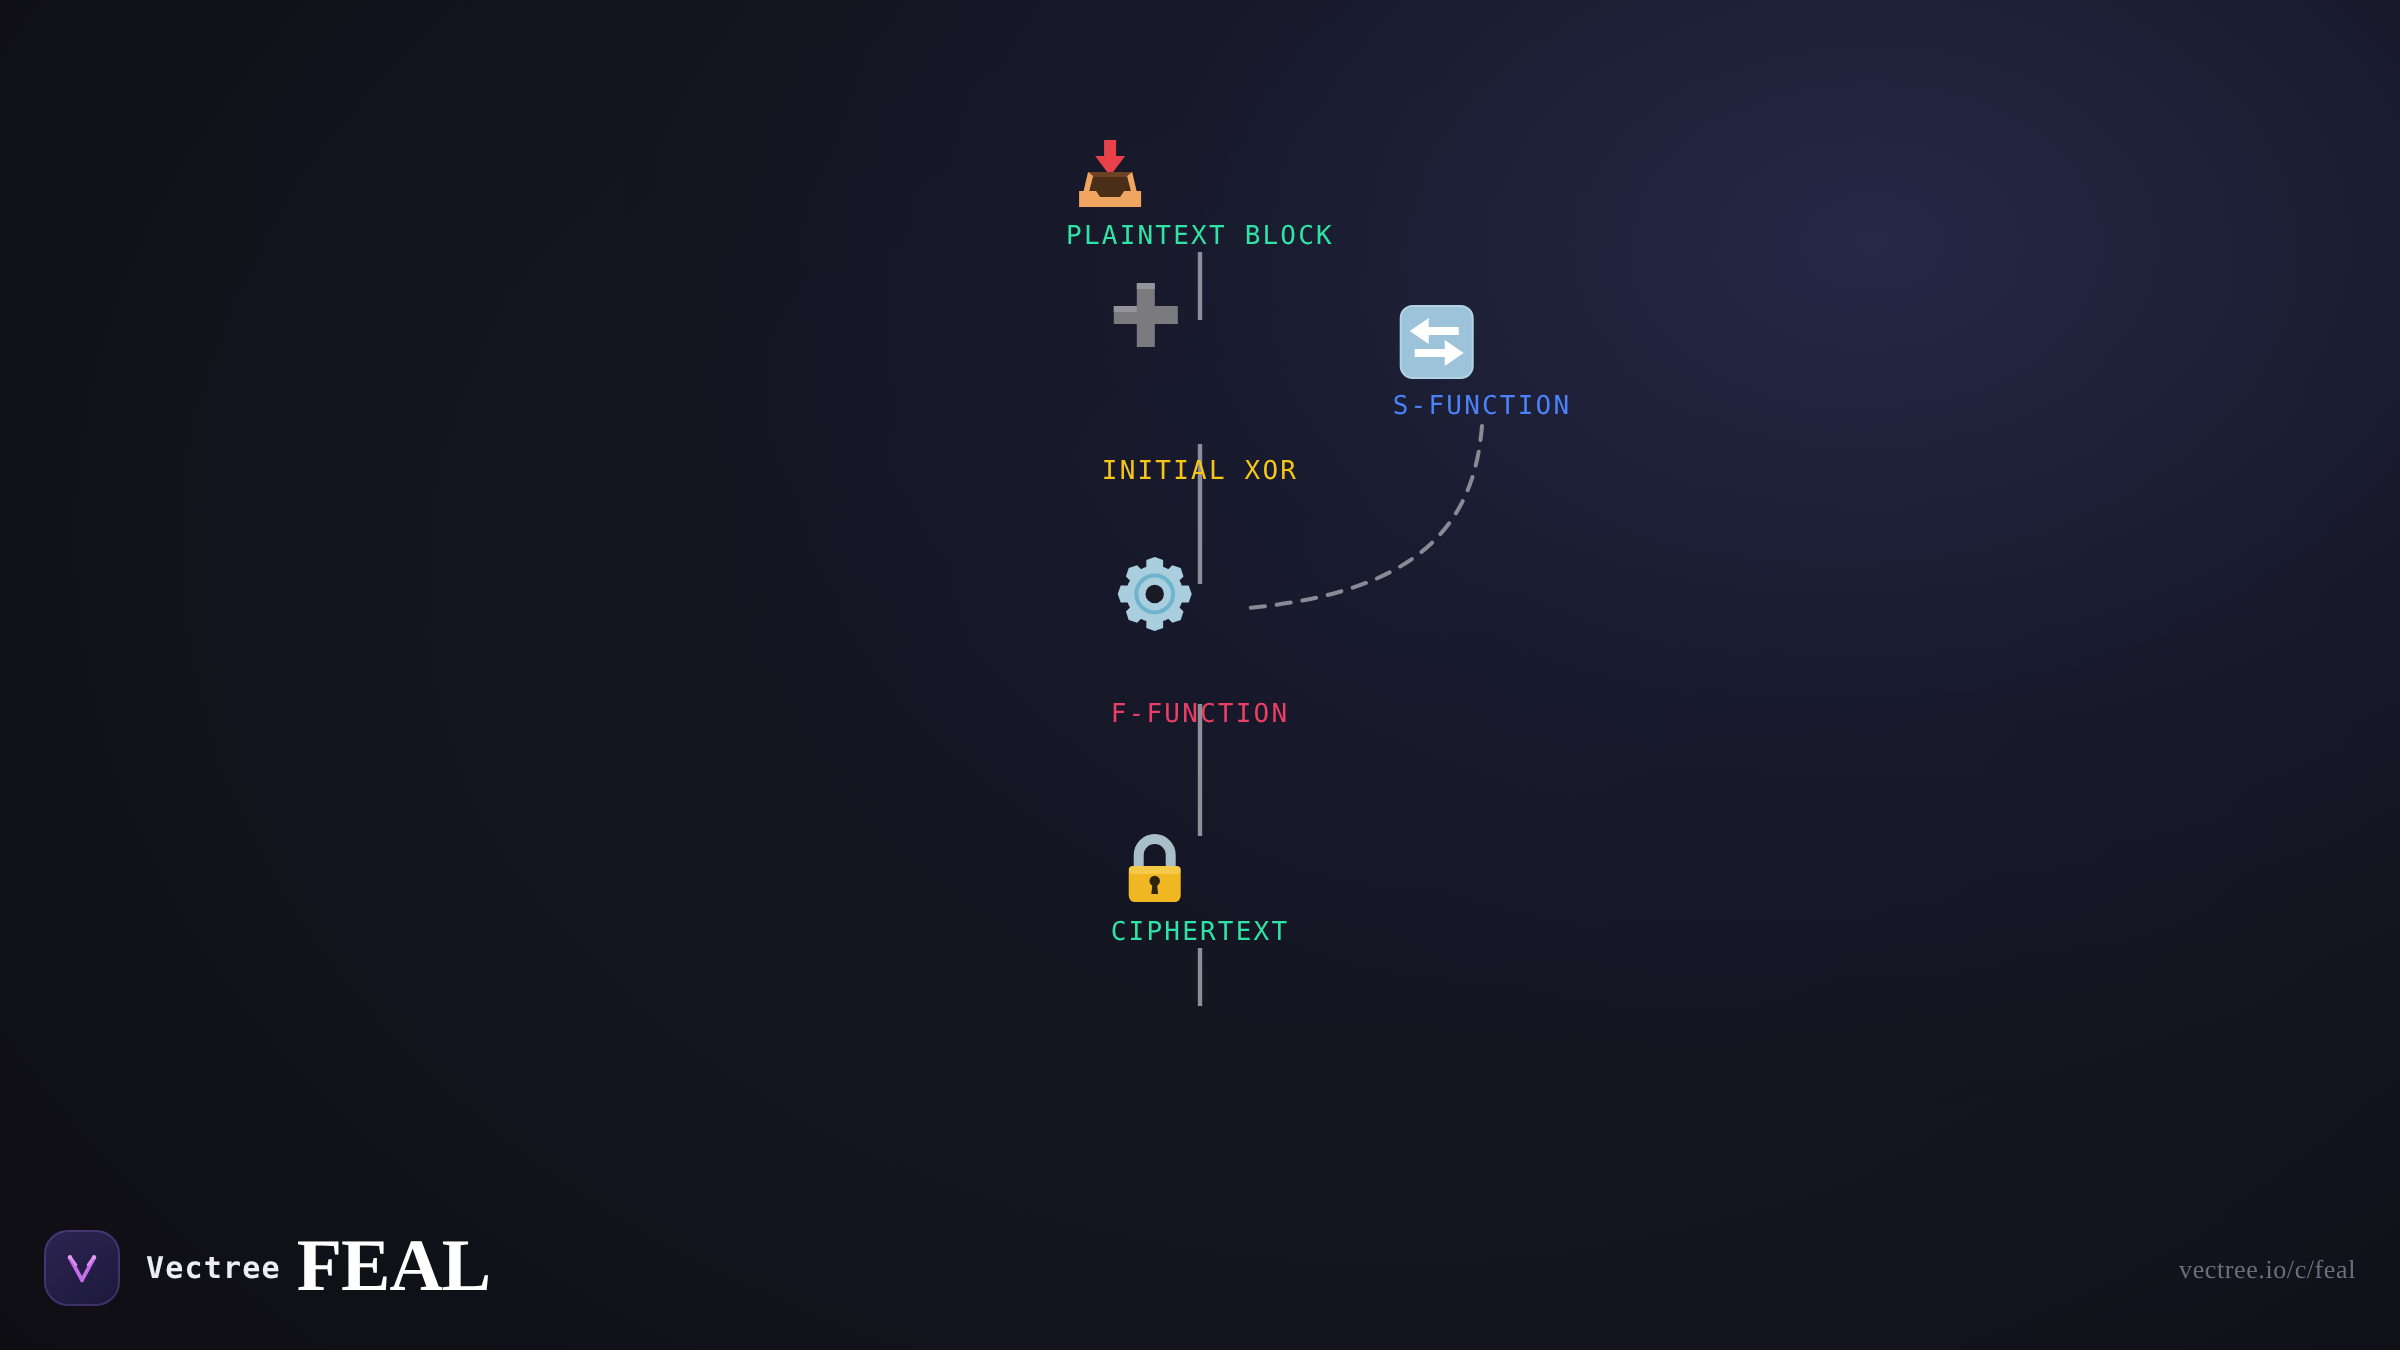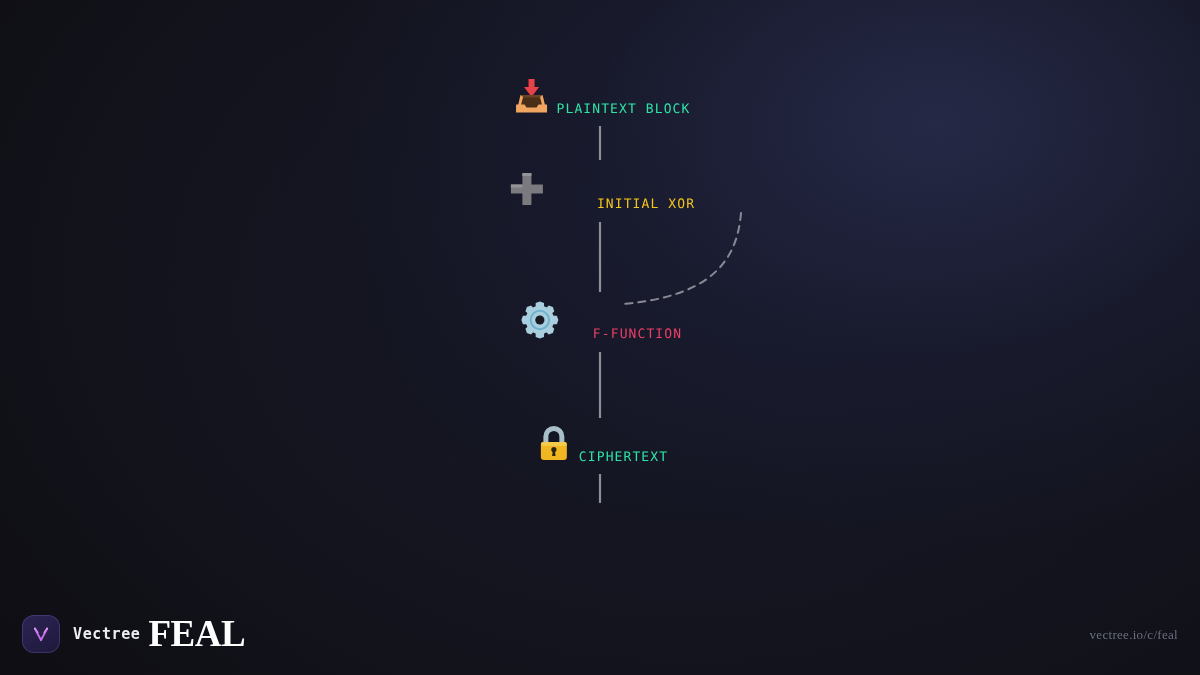--- a/index.html
+++ b/index.html
@@ -37,22 +37,22 @@
     width: 1200px;
     height: 675px;
     pointer-events: none;
   }
 
   
   .node {
     position: absolute;
     transform: translate(-50%, -50%);
     display: flex;
-    flex-direction: row;
-    align-items: flex-end;
+    flex-direction: column;
+    align-items: flex-start;
     gap: 3px;
     white-space: nowrap;
   }
   .node-icon {
     width: 44px;
     height: 44px;
     display: flex;
     align-items: center;
     justify-content: center;
     line-height: 1;
@@ -156,20 +156,33 @@
       <div class="node-icon">
         <svg width="44" height="44" viewBox="0 0 44 44">
           <path d="M17.5 5 L26.5 5 L26.5 16.5 L38 16.5 L38 25.5 L26.5 25.5 L26.5 37 L17.5 37 L17.5 25.5 L6 25.5 L6 16.5 L17.5 16.5 Z" fill="#7a7a7f"></path>
           <path d="M17.5 5 L26.5 5 L26.5 8 L17.5 8 Z" fill="#94949a"></path>
           <path d="M6 16.5 L17.5 16.5 L17.5 19.5 L6 19.5 Z" fill="#94949a"></path>
         </svg>
       </div>
       <div class="node-label" style="color:#f5c518;">INITIAL XOR</div>
     </div>
 
+    <div class="node" style="left:741px; top:180px;">
+      <div class="node-icon">
+        <svg width="44" height="44" viewBox="0 0 44 44">
+          <rect x="4" y="4" width="36" height="36" rx="6" fill="#9cc3d9"></rect>
+          <rect x="4" y="4" width="36" height="36" rx="6" fill="none" stroke="#b3d3e4" stroke-width="1"></rect>
+
+          <path d="M33 14.5 L18 14.5 L18 10 L8.5 16.5 L18 23 L18 18.5 L33 18.5 Z" fill="#ffffff"></path>
+
+          <path d="M11 25.5 L26 25.5 L26 21 L35.5 27.5 L26 34 L26 29.5 L11 29.5 Z" fill="#ffffff"></path>
+        </svg>
+      </div>
+      <div class="node-label" style="color:#4c82f7;">S-FUNCTION</div>
+    </div>
 
     <div class="node" style="left:600px; top:320px;gap:31px;">
       <div class="node-icon">
         <svg width="44" height="44" viewBox="0 0 44 44">
           <g fill="#a9cfdf">
             <path d="M22 3.5 L26.2 5 L26.2 9 L17.8 9 L17.8 5 Z"></path>
             <path d="M22 40.5 L17.8 39 L17.8 35 L26.2 35 L26.2 39 Z"></path>
             <path d="M3.5 22 L5 17.8 L9 17.8 L9 26.2 L5 26.2 Z"></path>
             <path d="M40.5 22 L39 26.2 L35 26.2 L35 17.8 L39 17.8 Z"></path>
             <path d="M9 9 L13.2 7.6 L16 10.4 L10.4 16 L7.6 13.2 Z"></path>

